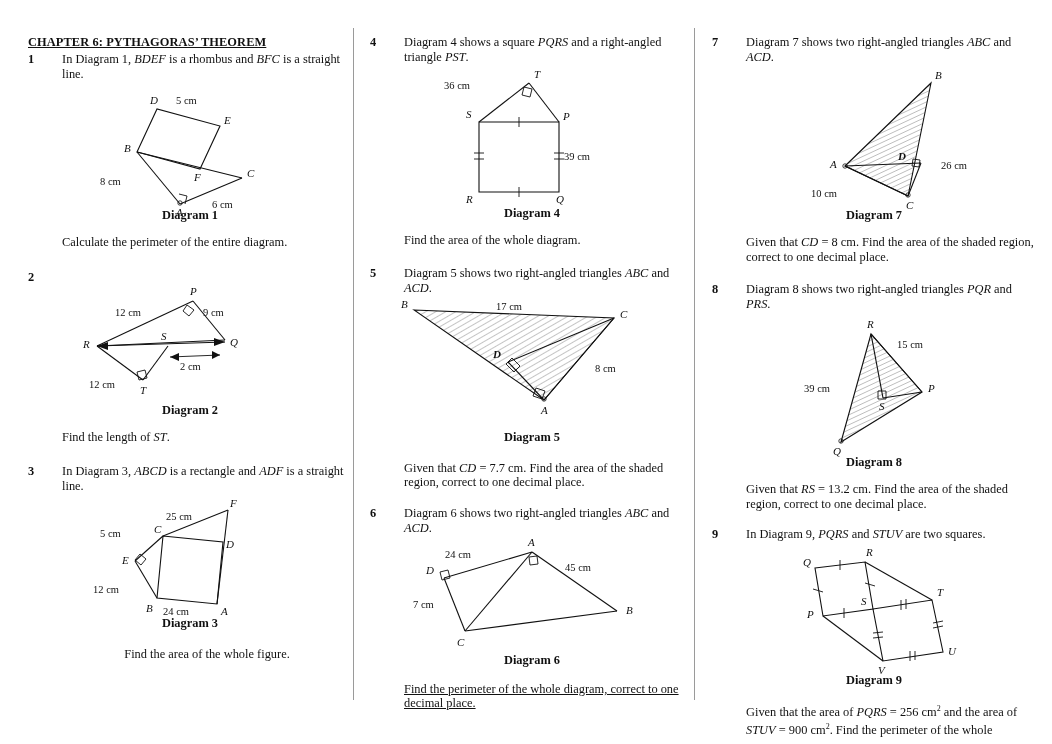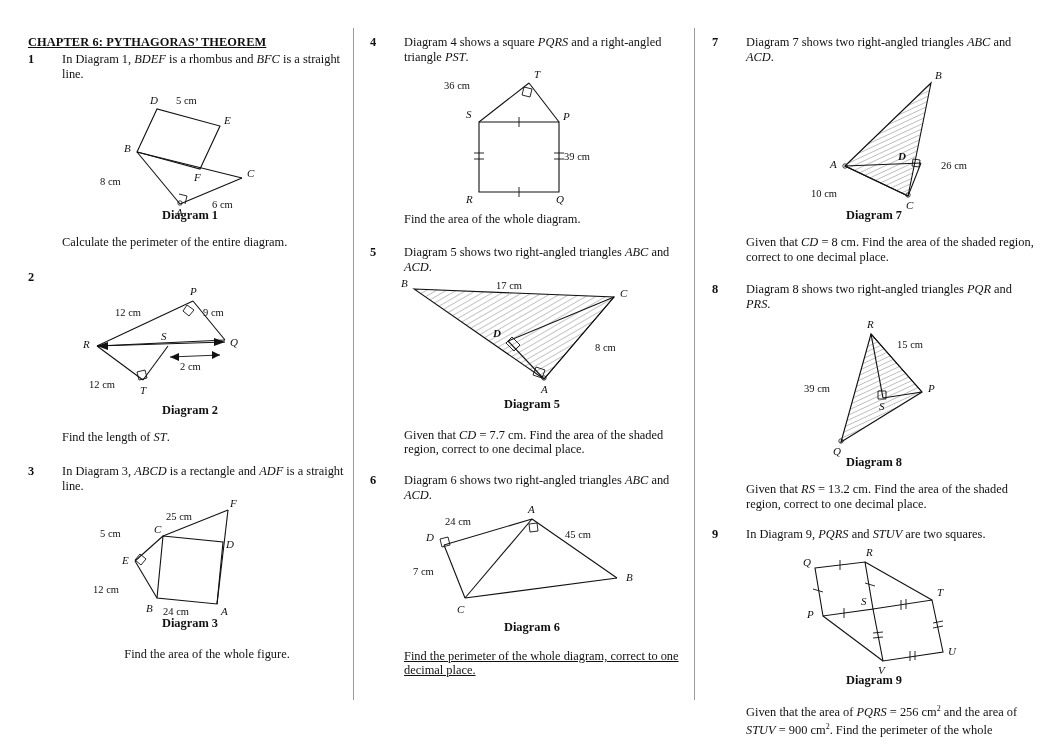--- a/index.html
+++ b/index.html
@@ -213,20 +213,21 @@
           <line class="thin" x1="137" y1="88" x2="147" y2="88"></line>
           <line class="thin" x1="137" y1="94" x2="147" y2="94"></line>
           <text class="lbl" x="49" y="53">S</text>
           <text class="lbl" x="117" y="13">T</text>
           <text class="lbl" x="146" y="55">P</text>
           <text class="lbl" x="49" y="138">R</text>
           <text class="lbl" x="139" y="138">Q</text>
           <text class="dim" x="27" y="24">36 cm</text>
           <text class="dim" x="147" y="95">39 cm</text>
         </svg>
+        <div class="fig-caption" style="margin-top:6px;">Diagram 4</div>
       </div>
 
       <p class="q-foot" style="margin-top:12px;">Find the area of the whole diagram.</p>
     </div>
 
     <div class="q" style="margin-top:18px;">
       <div class="q-head">
         <span class="q-num">5</span>
         <p class="q-text"><span>Diagram 5 shows two right-angled triangles </span><i>ABC</i><span> and </span><i>ACD</i><span>.</span></p>
       </div>
@@ -249,21 +250,21 @@
 
           <path class="thin" d="M 144 92 L 153 95 L 150 103 L 141 100 Z"></path>
           <circle cx="152" cy="103" r="2.2" fill="none" stroke="#111" stroke-width="0.8"></circle>
           <text class="lbl" x="9" y="12">B</text>
           <text class="lbl" x="228" y="22">C</text>
           <text class="lblb" x="101" y="62">D</text>
           <text class="lbl" x="149" y="118">A</text>
           <text class="dim" x="104" y="14">17 cm</text>
           <text class="dim" x="203" y="76">8 cm</text>
         </svg>
-        <div class="fig-caption" style="margin-top:2px;">Diagram 5</div>
+        <div class="fig-caption" style="margin-top:14px;">Diagram 5</div>
       </div>
 
       <p class="q-foot" style="margin-top:16px;"><span>Given that </span><i>CD</i><span> = 7.7 cm. Find the area of the shaded region, correct to one decimal place.</span></p>
     </div>
 
     <div class="q" style="margin-top:16px;">
       <div class="q-head">
         <span class="q-num">6</span>
         <p class="q-text"><span>Diagram 6 shows two right-angled triangles </span><i>ABC</i><span> and </span><i>ACD</i><span>.</span></p>
       </div>

